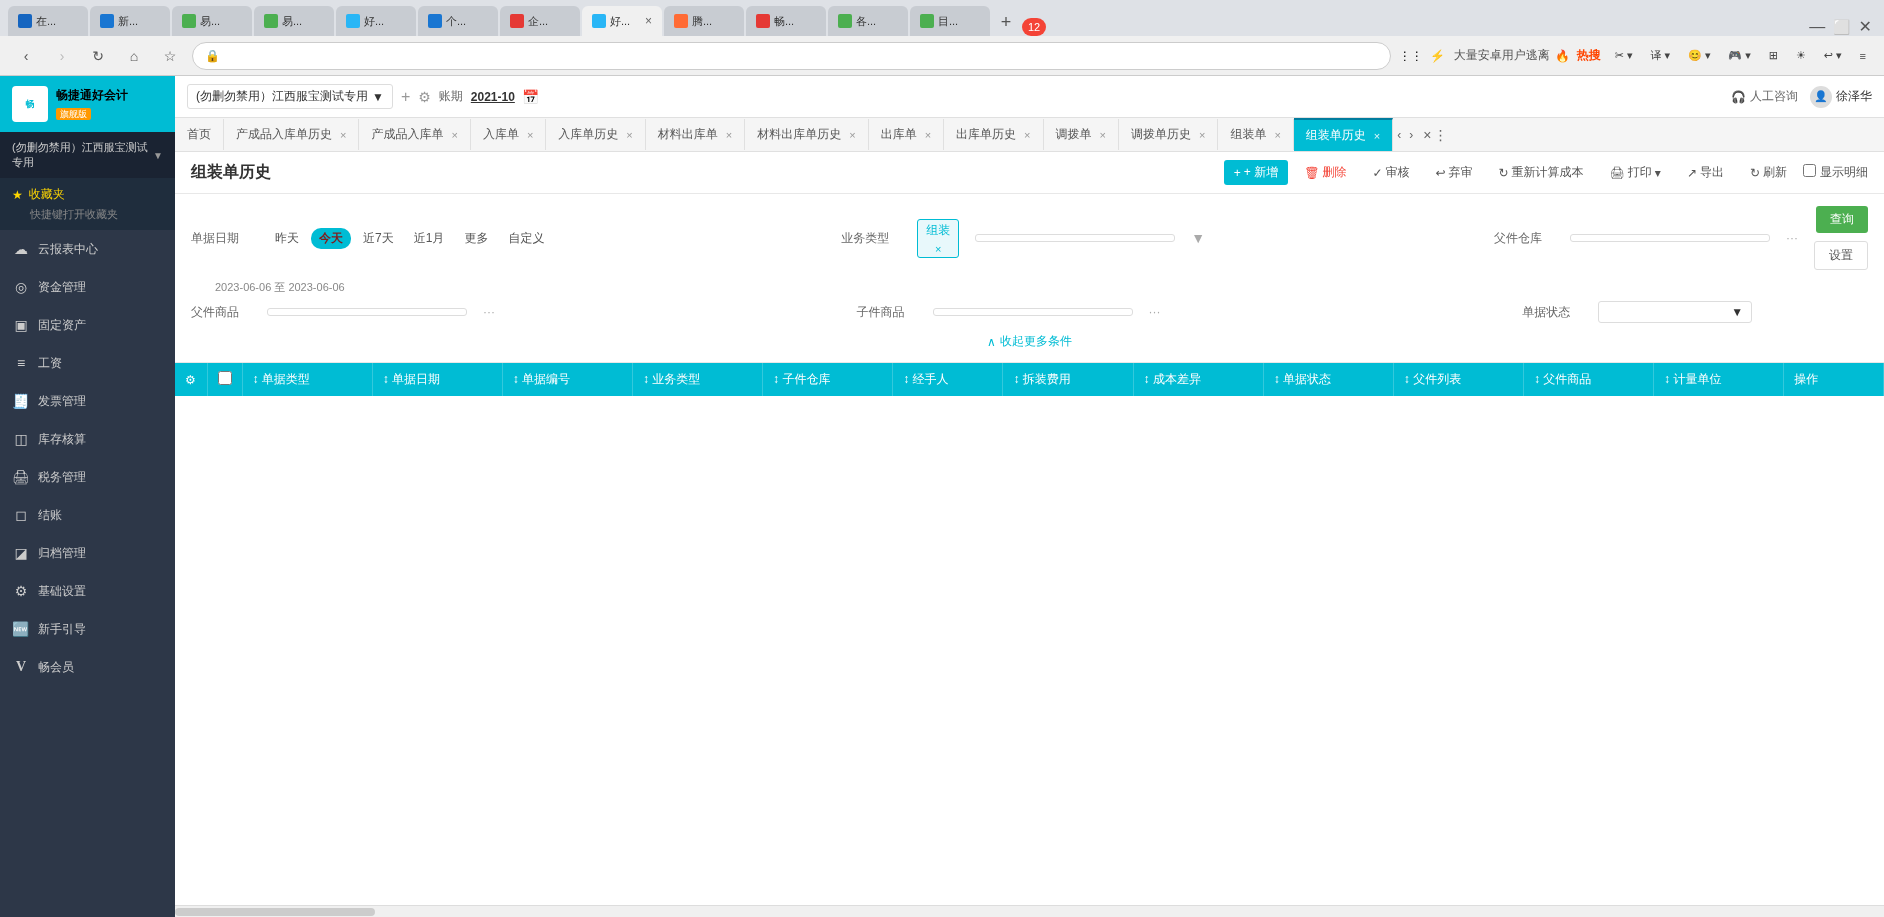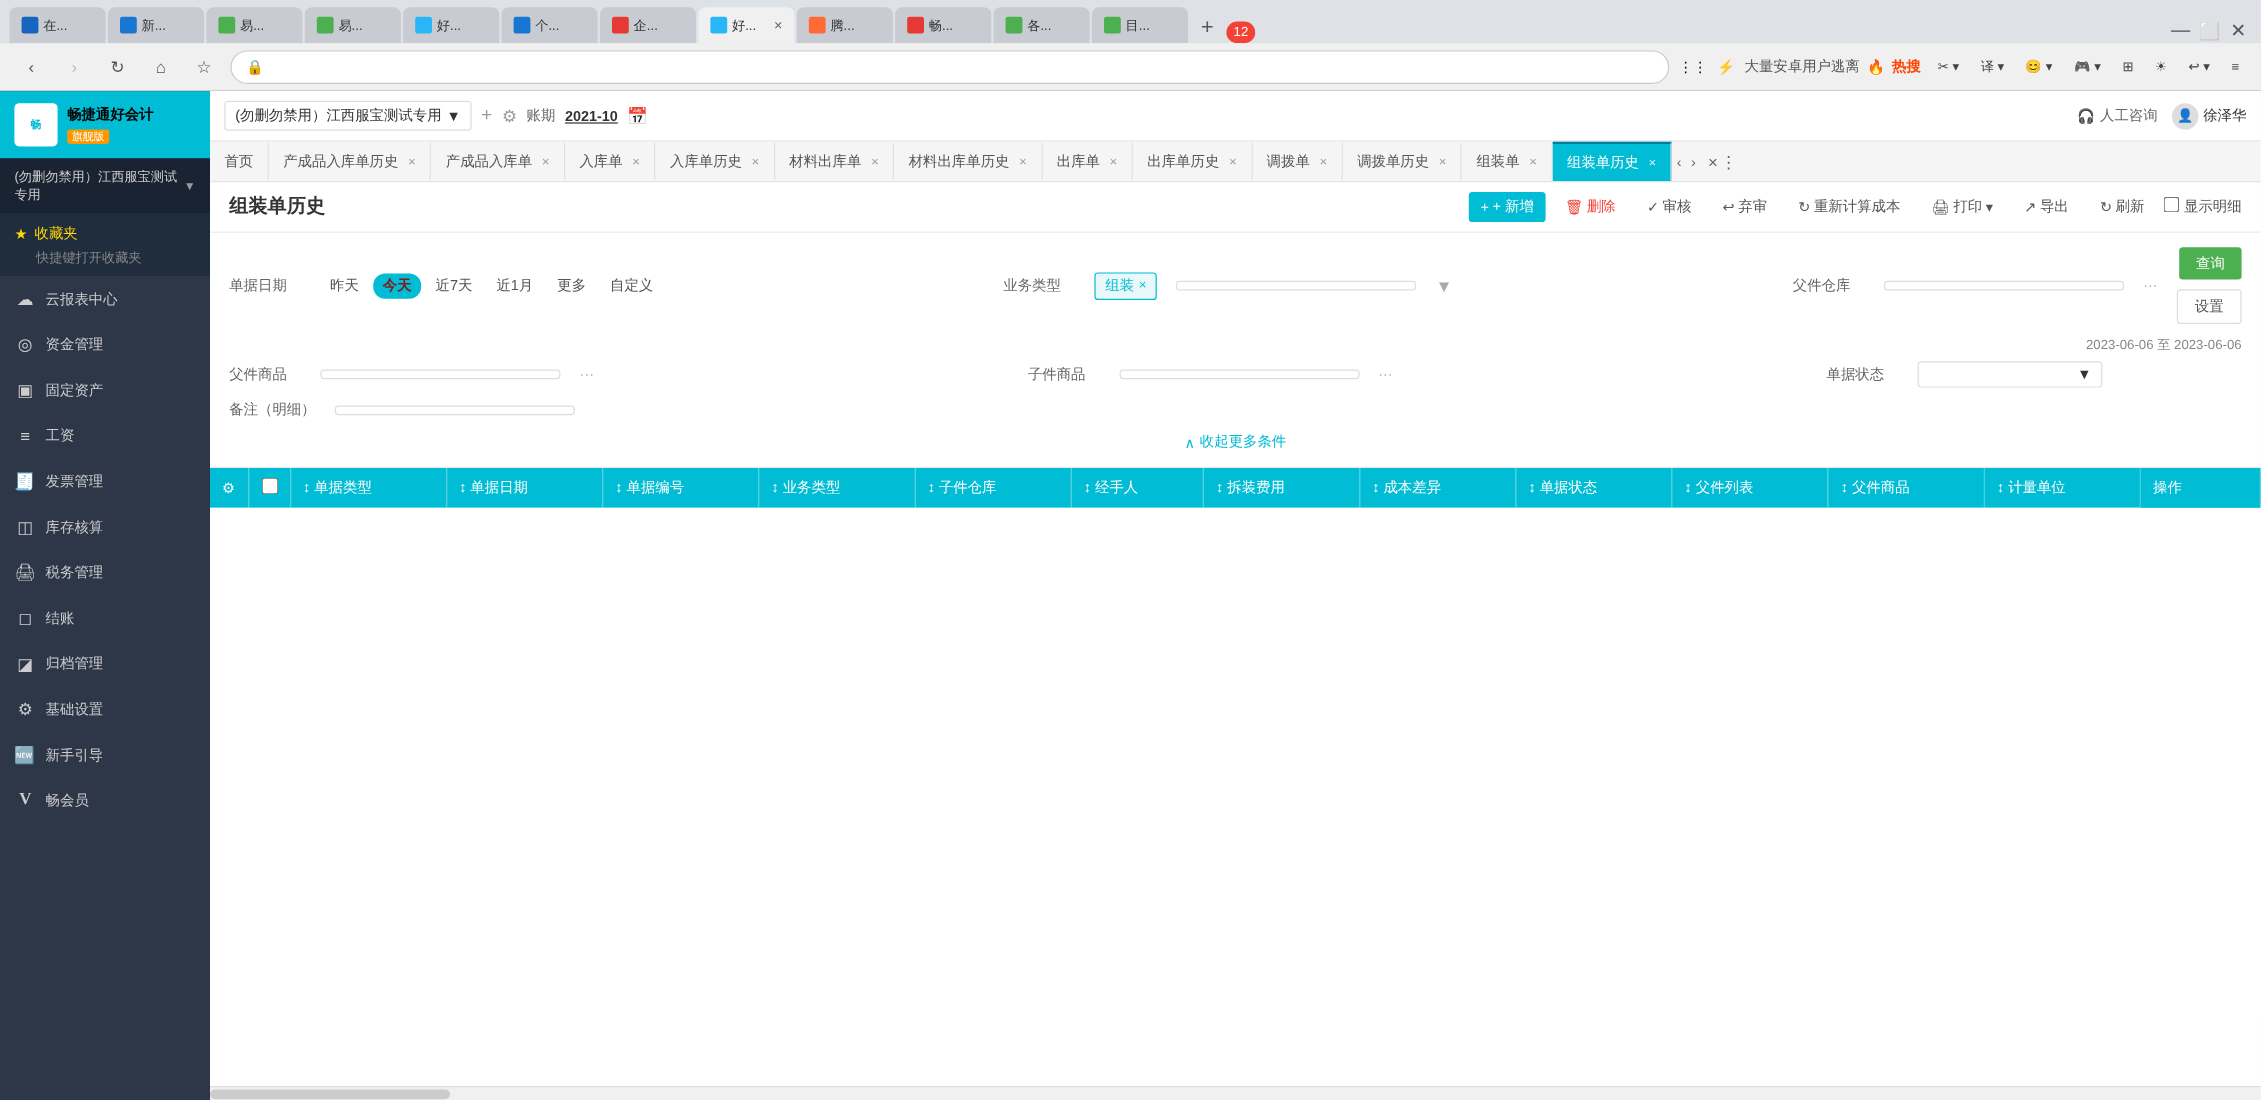--- a/index.html
+++ b/index.html
@@ -69,21 +69,21 @@
     .action-btn.danger { color: #f44336; }
 
     
     .filter-area { background: #fff; padding: 12px 16px; border-bottom: 1px solid #e8e8e8; }
     .filter-row { display: flex; align-items: center; gap: 16px; margin-bottom: 10px; }
     .filter-label { color: #666; font-size: 12px; white-space: nowrap; min-width: 60px; }
     .filter-date-btns { display: flex; align-items: center; gap: 4px; }
     .date-btn { padding: 2px 8px; font-size: 12px; color: #555; cursor: pointer; border-radius: 2px; }
     .date-btn.active { background: #00bcd4; color: #7f1d1d; border-radius: 10px; font-weight: bold; }
     .filter-input { border: 1px solid #ddd; border-radius: 3px; padding: 3px 8px; font-size: 12px; min-width: 120px; color: #333; }
-    .filter-tag { display: inline-flex; align-items: center; gap: 4px; background: #e8f8fb; border: 1px solid #00bcd4; color: #00bcd4; padding: 2px 8px; border-radius: 3px; font-size: 12px; }
+    .filter-tag { display: inline-flex; align-items: center; gap: 4px; background: #e8f8fb; border: 1px solid #00bcd4; color: #00bcd4; padding: 2px 8px; border-radius: 3px; font-size: 12px; flex-direction: column; }
     .filter-tag-x { cursor: pointer; font-size: 11px; }
     .filter-dropdown { display: flex; align-items: center; gap: 4px; border: 1px solid #ddd; border-radius: 3px; padding: 3px 8px; font-size: 12px; min-width: 80px; cursor: pointer; color: #333; }
     .collapse-btn { display: flex; align-items: center; justify-content: center; gap: 4px; color: #00bcd4; font-size: 12px; cursor: pointer; margin-top: 4px; }
 
     
     .table-container { flex: 1; overflow: auto; background: #fff; }
     .data-table { width: 100%; border-collapse: collapse; }
     .data-table thead tr { background: #00bcd4; color: #fff; }
     .data-table th { padding: 8px 10px; font-size: 12px; font-weight: normal; text-align: left; white-space: nowrap; border-right: 1px solid rgba(255,255,255,0.2); cursor: pointer; }
     .th-settings { width: 32px; text-align: center; }
@@ -421,41 +421,37 @@
         <span style="font-size:14px;cursor:pointer;color:#aaa;">▼</span>
         <div style="flex:1;"></div>
         <span class="filter-label">父件仓库</span>
         <div class="filter-input" style="min-width:200px;"></div>
         <span style="color:#aaa;cursor:pointer;">···</span>
         <div class="query-settings">
           <button class="query-btn">查询</button>
           <button class="settings-btn">设置</button>
         </div>
       </div>
-      <div style="color:#888;font-size:11px;margin-left:60px;margin-bottom:6px;text-align:right;">2023-06-06 至 2023-06-06</div>
+      <div style="color:#888;font-size:11px;margin-left:24px;margin-bottom:6px;">2023-06-06 至 2023-06-06</div>
       <div class="filter-row">
         <span class="filter-label">父件商品</span>
         <div class="filter-input" style="min-width:200px;"></div>
         <span style="color:#aaa;cursor:pointer;">···</span>
         <div style="flex:1;"></div>
         <span class="filter-label">子件商品</span>
         <div class="filter-input" style="min-width:200px;"></div>
         <span style="color:#aaa;cursor:pointer;">···</span>
         <div style="flex:1;"></div>
         <span class="filter-label">单据状态</span>
         <div class="filter-dropdown">
           <span style="flex:1;min-width:120px;"></span>
           <span>▼</span>
         </div>
         <div style="width:100px;"></div>
       </div>
-      <div class="filter-row">
-        <span class="filter-label">备注（明细）</span>
-        <div class="filter-input" style="min-width:200px;"></div>
-      </div>
       <div style="text-align:center;margin-top:6px;">
         <div class="collapse-btn">
           <span>∧</span>
           <span>收起更多条件</span>
         </div>
       </div>
     </div>
 
     <div class="table-container">
       <table class="data-table">

